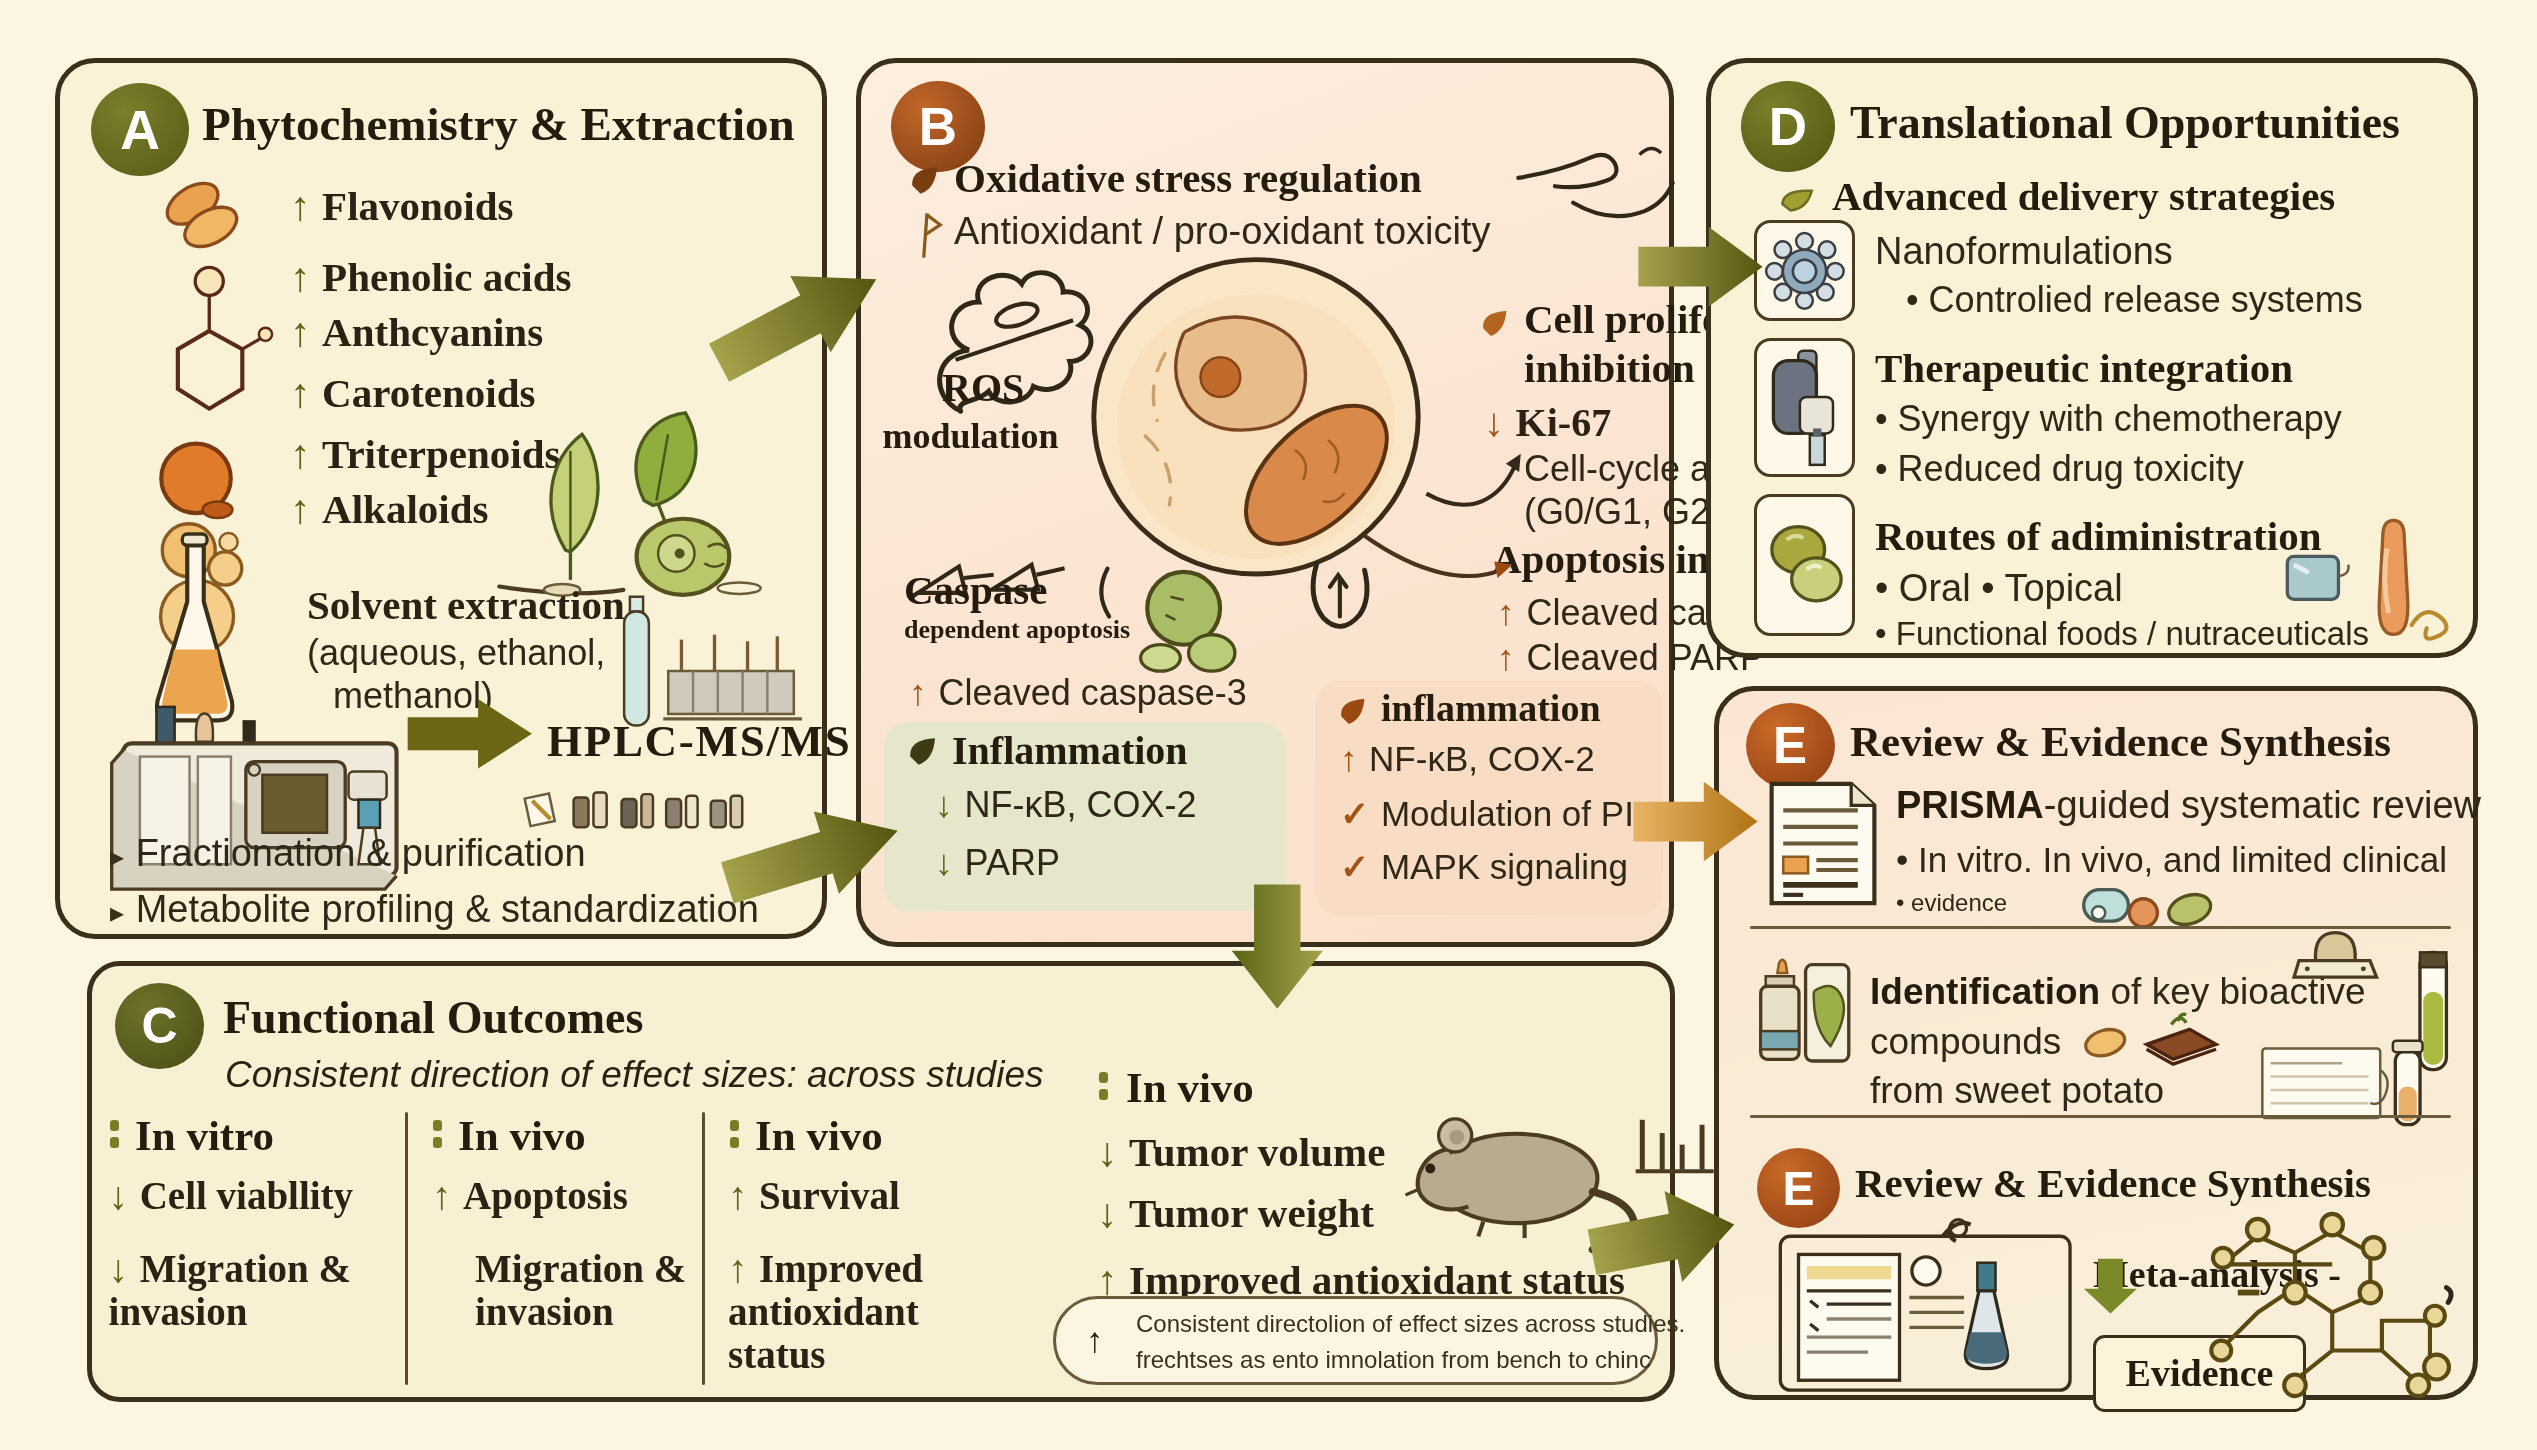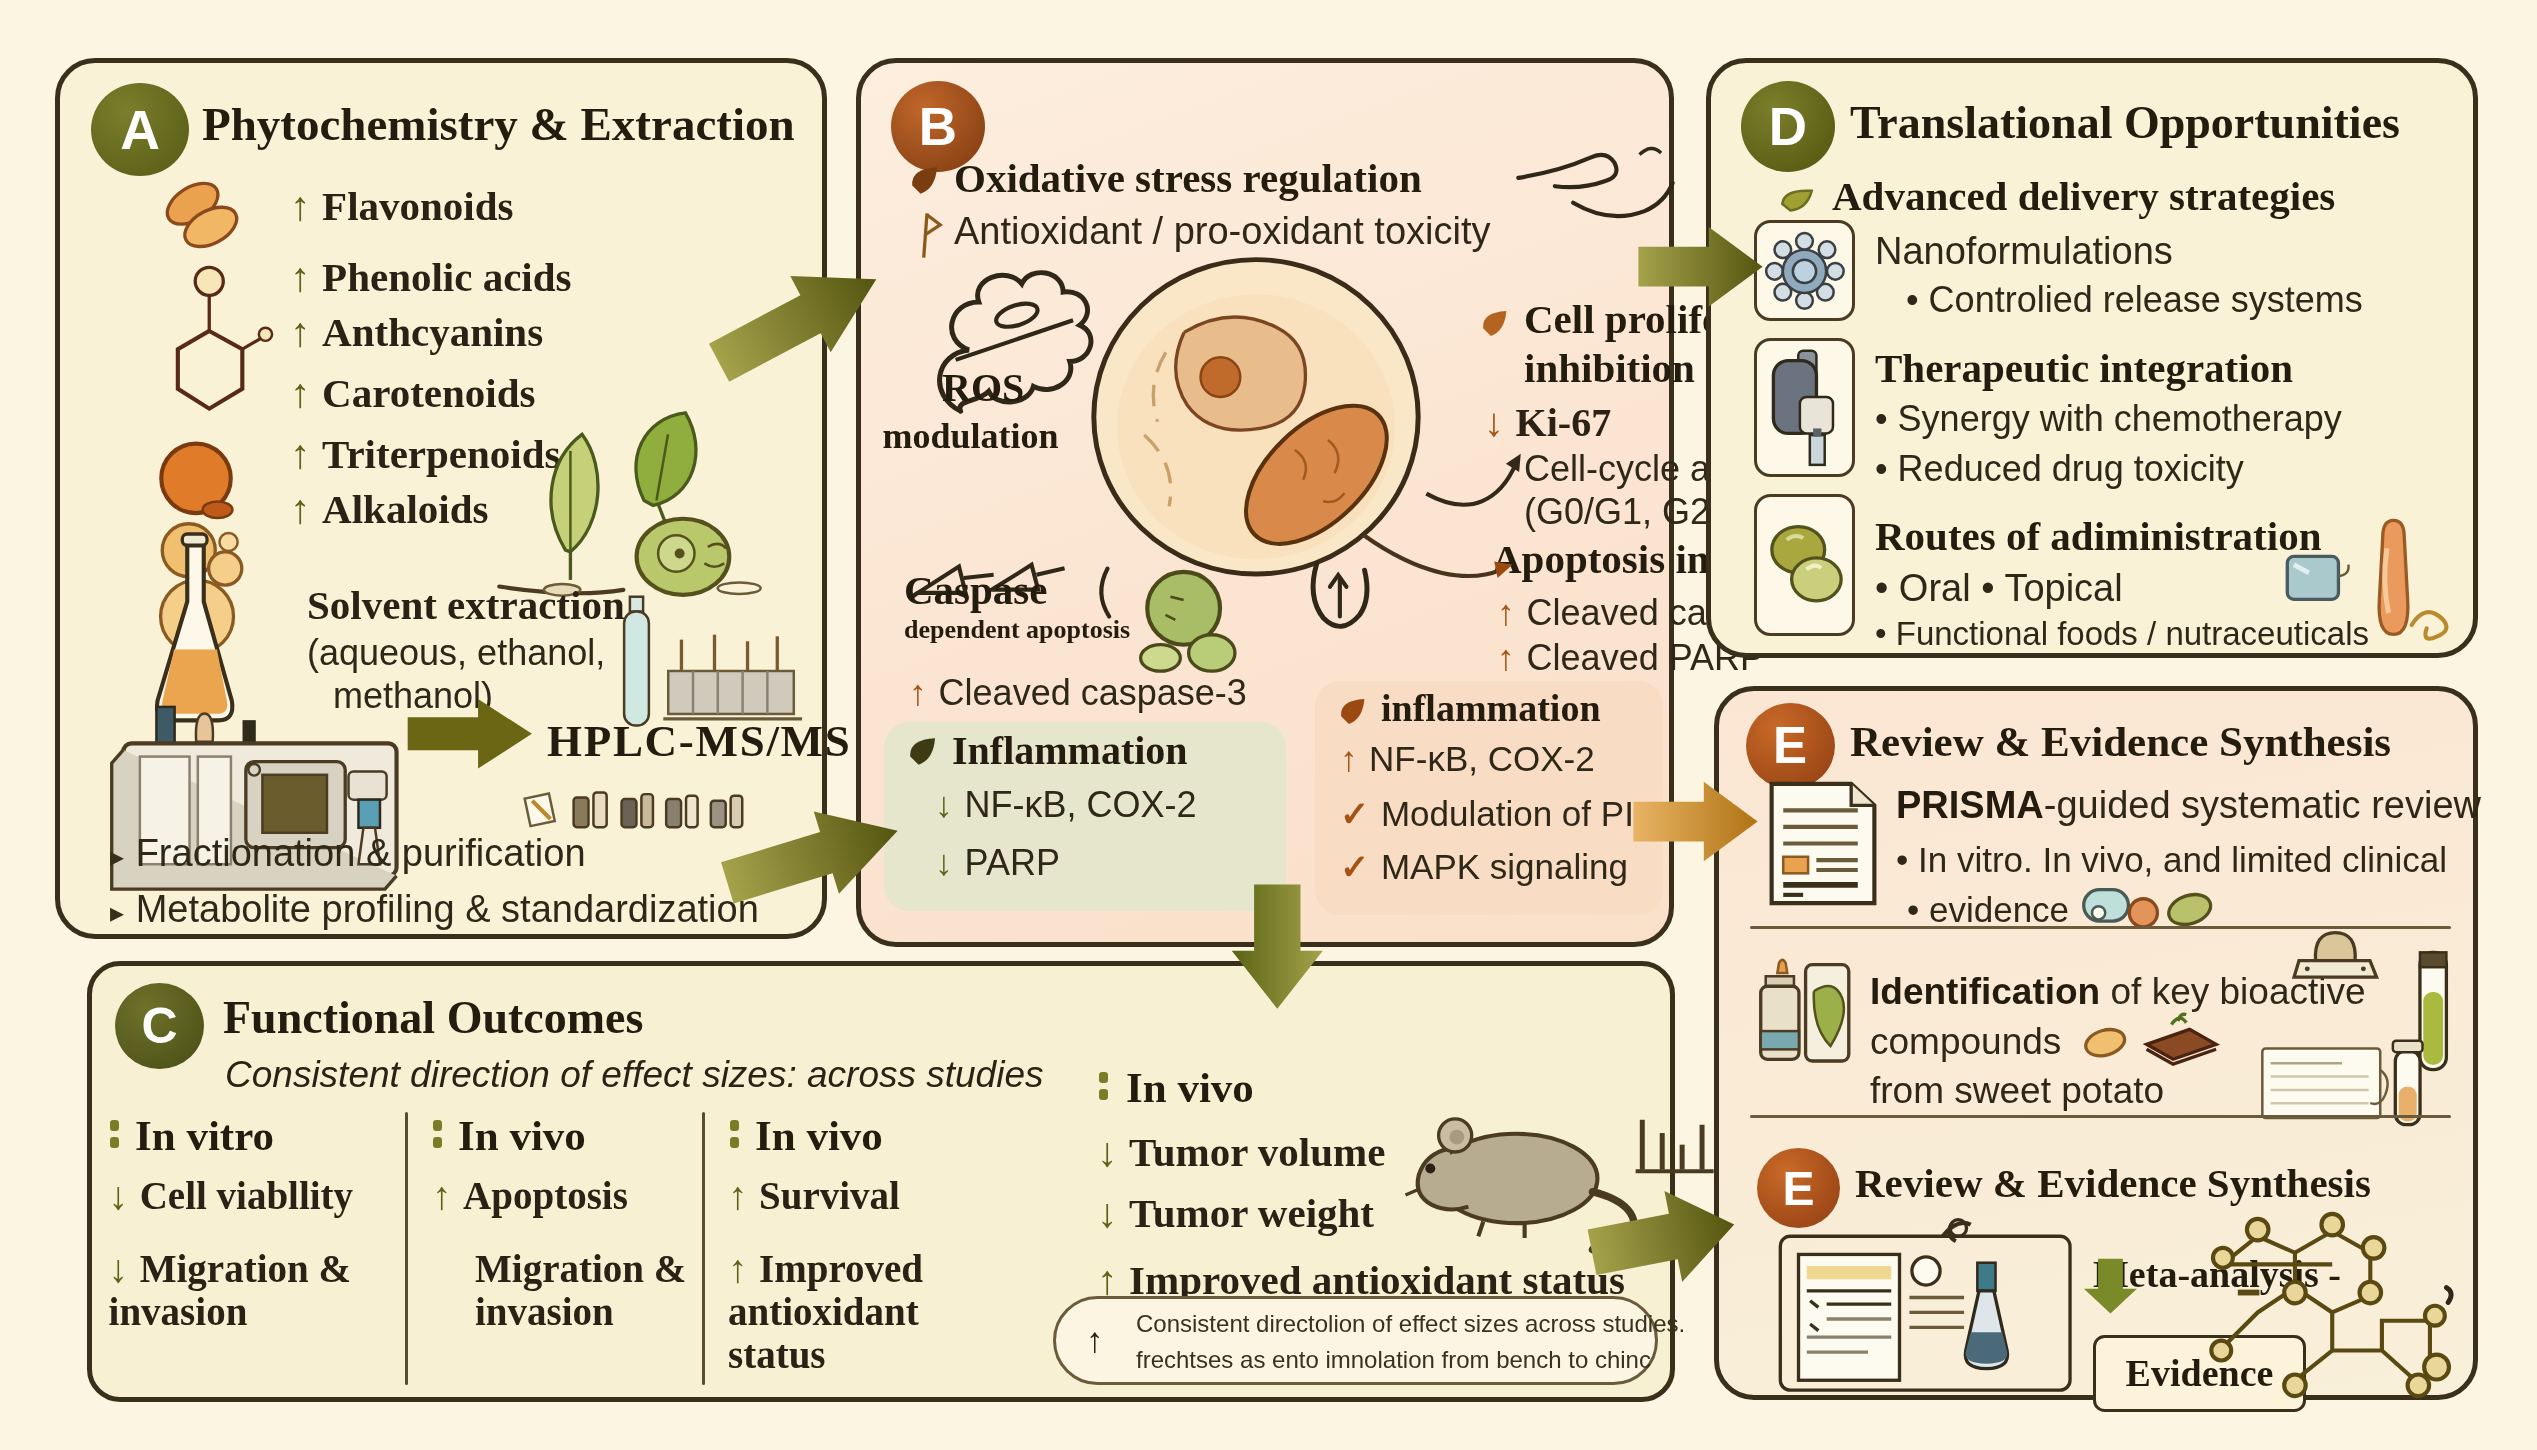--- a/index.html
+++ b/index.html
@@ -412,21 +412,21 @@
       <line x1="22" y1="80" x2="112" y2="80" stroke="#6a5b3a" stroke-width="5"></line>
       <rect x="22" y="96" width="30" height="20" fill="#eba24e" stroke="#8a5a20" stroke-width="3"></rect>
       <line x1="62" y1="100" x2="112" y2="100" stroke="#6a5b3a" stroke-width="5"></line>
       <line x1="62" y1="112" x2="112" y2="112" stroke="#6a5b3a" stroke-width="5"></line>
       <line x1="22" y1="130" x2="112" y2="130" stroke="#3a2f1b" stroke-width="7"></line>
       <line x1="22" y1="142" x2="46" y2="142" stroke="#3a2f1b" stroke-width="5"></line>
     </svg>
     <div class="r" style="left:177px;top:93px;font-size:38px;">
       <span style="font-weight:bold;color:#241c0f;">PRISMA</span><span>-guided systematic review</span></div>
     <div class="r" style="left:177px;top:149px;font-size:35px;">• In vitro. In vivo, and limited clinical</div>
-    <div class="r" style="left:188px;top:199px;font-size:35px;">• evidence</div>
+    <div class="r" style="left:177px;top:199px;font-size:24px;">• evidence</div>
     <svg class="dec" style="left:363px;top:192px;" width="174" height="53" viewBox="0 0 210 64">
       <rect x="2" y="8" width="54" height="38" rx="19" fill="#bfe0da" stroke="#4a5a54" stroke-width="4"></rect>
       <circle cx="20" cy="36" r="8" fill="#fdfaf0" stroke="#4a5a54" stroke-width="3"></circle>
       <circle cx="74" cy="36" r="17" fill="#e2945a" stroke="#8a4a1c" stroke-width="4"></circle>
       <ellipse cx="130" cy="32" rx="26" ry="17" fill="#b9c26a" stroke="#55511d" stroke-width="4" transform="rotate(-18 130 32)"></ellipse>
     </svg>
     <div class="divider" style="left:31px;top:235px;width:701px;"></div>
 
     <svg class="dec" style="left:35px;top:267px;" width="104" height="108" viewBox="0 0 125 130">
       <path d="M30 6 q4 -8 8 0 l2 12 l-12 0 Z" fill="#e8a050" stroke="#8a5a20" stroke-width="3"></path>

